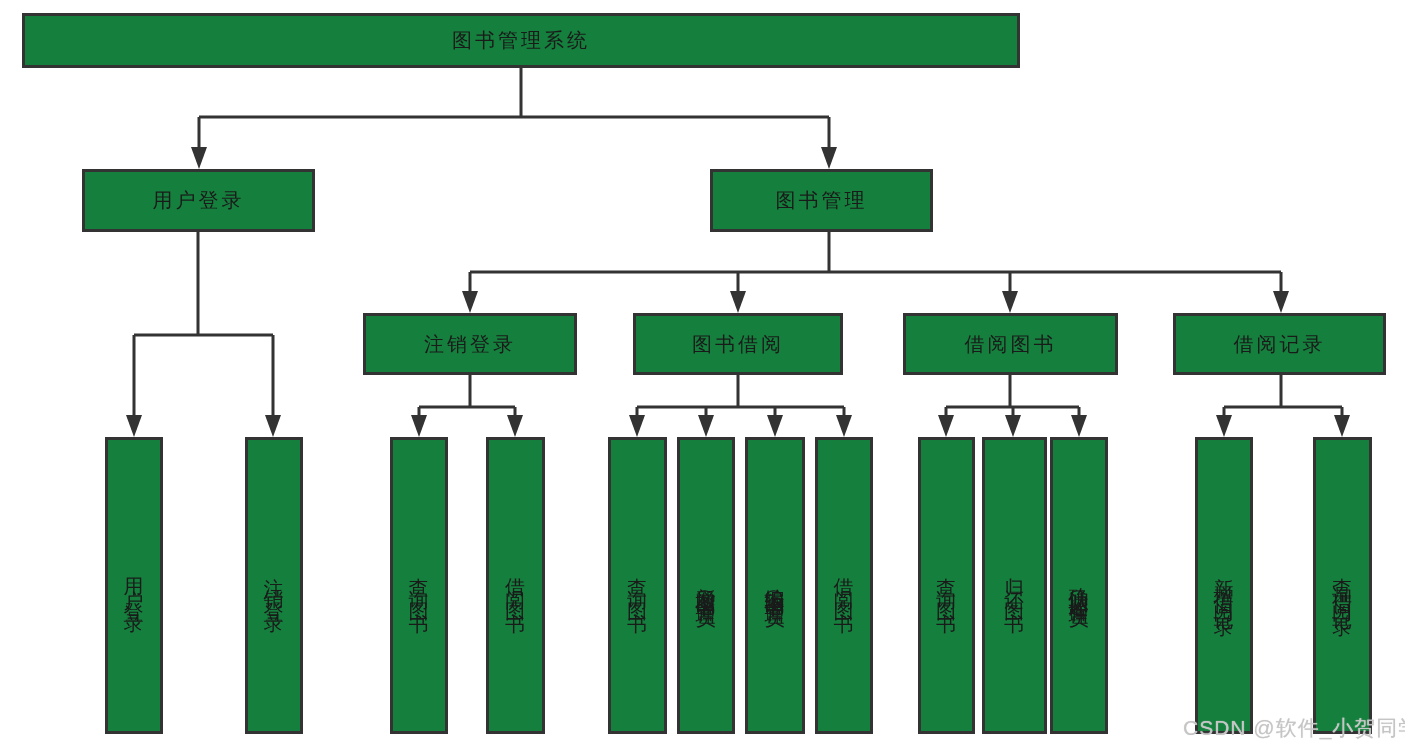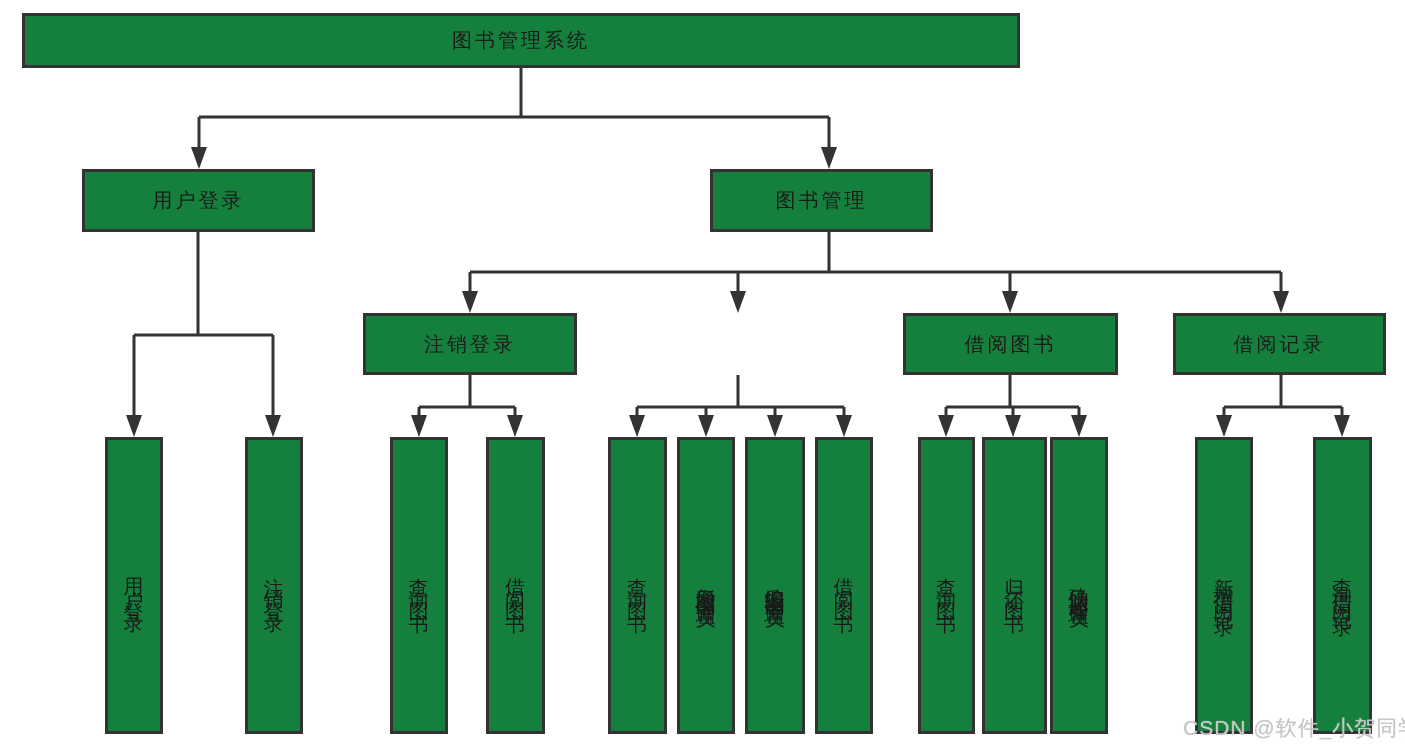--- a/index.html
+++ b/index.html
@@ -109,20 +109,21 @@
       <polygon points="1342,437 1334,415 1350,415"></polygon>
     </g>
   </svg>
 
   <div class="node h" style="left:22px; top:13px; width:998px; height:55px;">图书管理系统</div>
 
   <div class="node h" style="left:82px; top:169px; width:233px; height:63px;">用户登录</div>
   <div class="node h" style="left:710px; top:169px; width:223px; height:63px;">图书管理</div>
 
   <div class="node h" style="left:363px; top:313px; width:214px; height:62px;">注销登录</div>
+  <div class="node h" style="left:633px; top:313px; width:210px; height:62px;">图书借阅</div>
   <div class="node h" style="left:903px; top:313px; width:215px; height:62px;">借阅图书</div>
   <div class="node h" style="left:1173px; top:313px; width:213px; height:62px;">借阅记录</div>
 
   <div class="node v" style="left:105px; top:437px; width:58px; height:297px;">用户登录</div>
   <div class="node v" style="left:245px; top:437px; width:58px; height:297px;">注销登录</div>
   <div class="node v" style="left:390px; top:437px; width:58px; height:297px;">查询图书</div>
   <div class="node v" style="left:486px; top:437px; width:59px; height:297px;">借阅图书</div>
   <div class="node v" style="left:608px; top:437px; width:59px; height:297px;">查询图书</div>
   <div class="node v long" style="left:677px; top:437px; width:58px; height:297px;">新增图书（管理员）</div>
   <div class="node v long" style="left:745px; top:437px; width:60px; height:297px;">编辑图书（管理员）</div>

